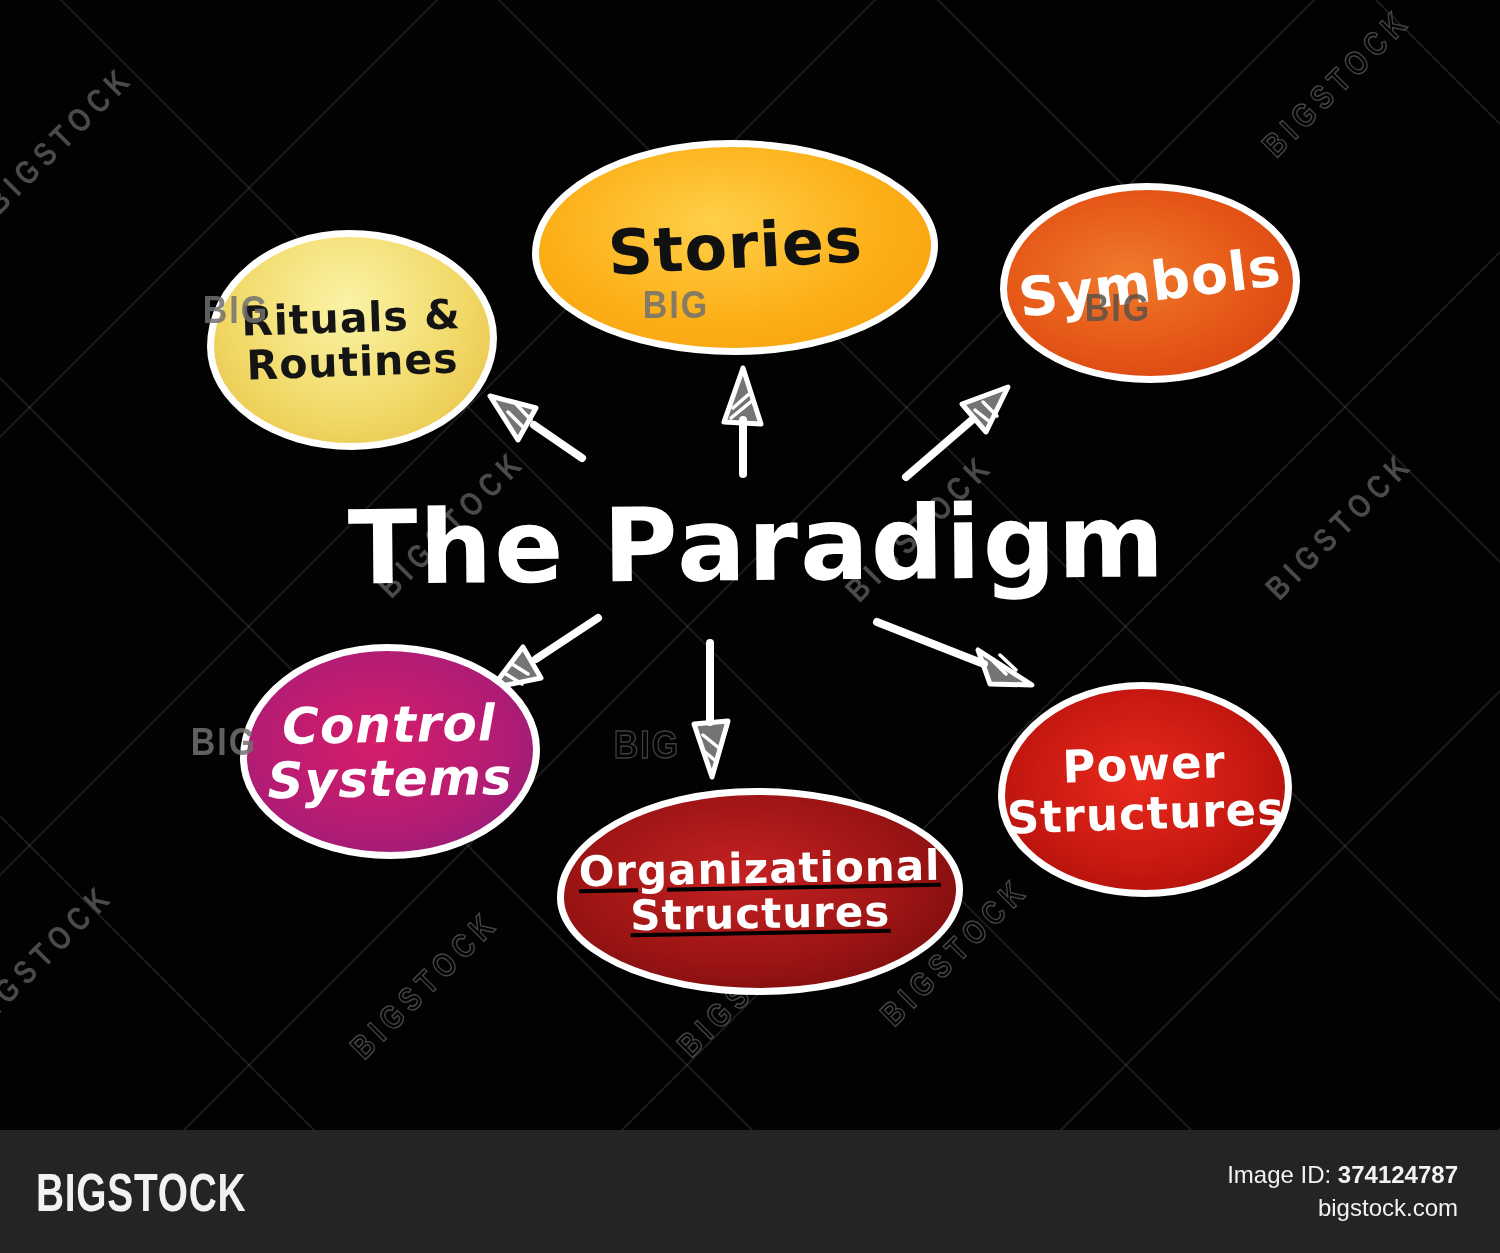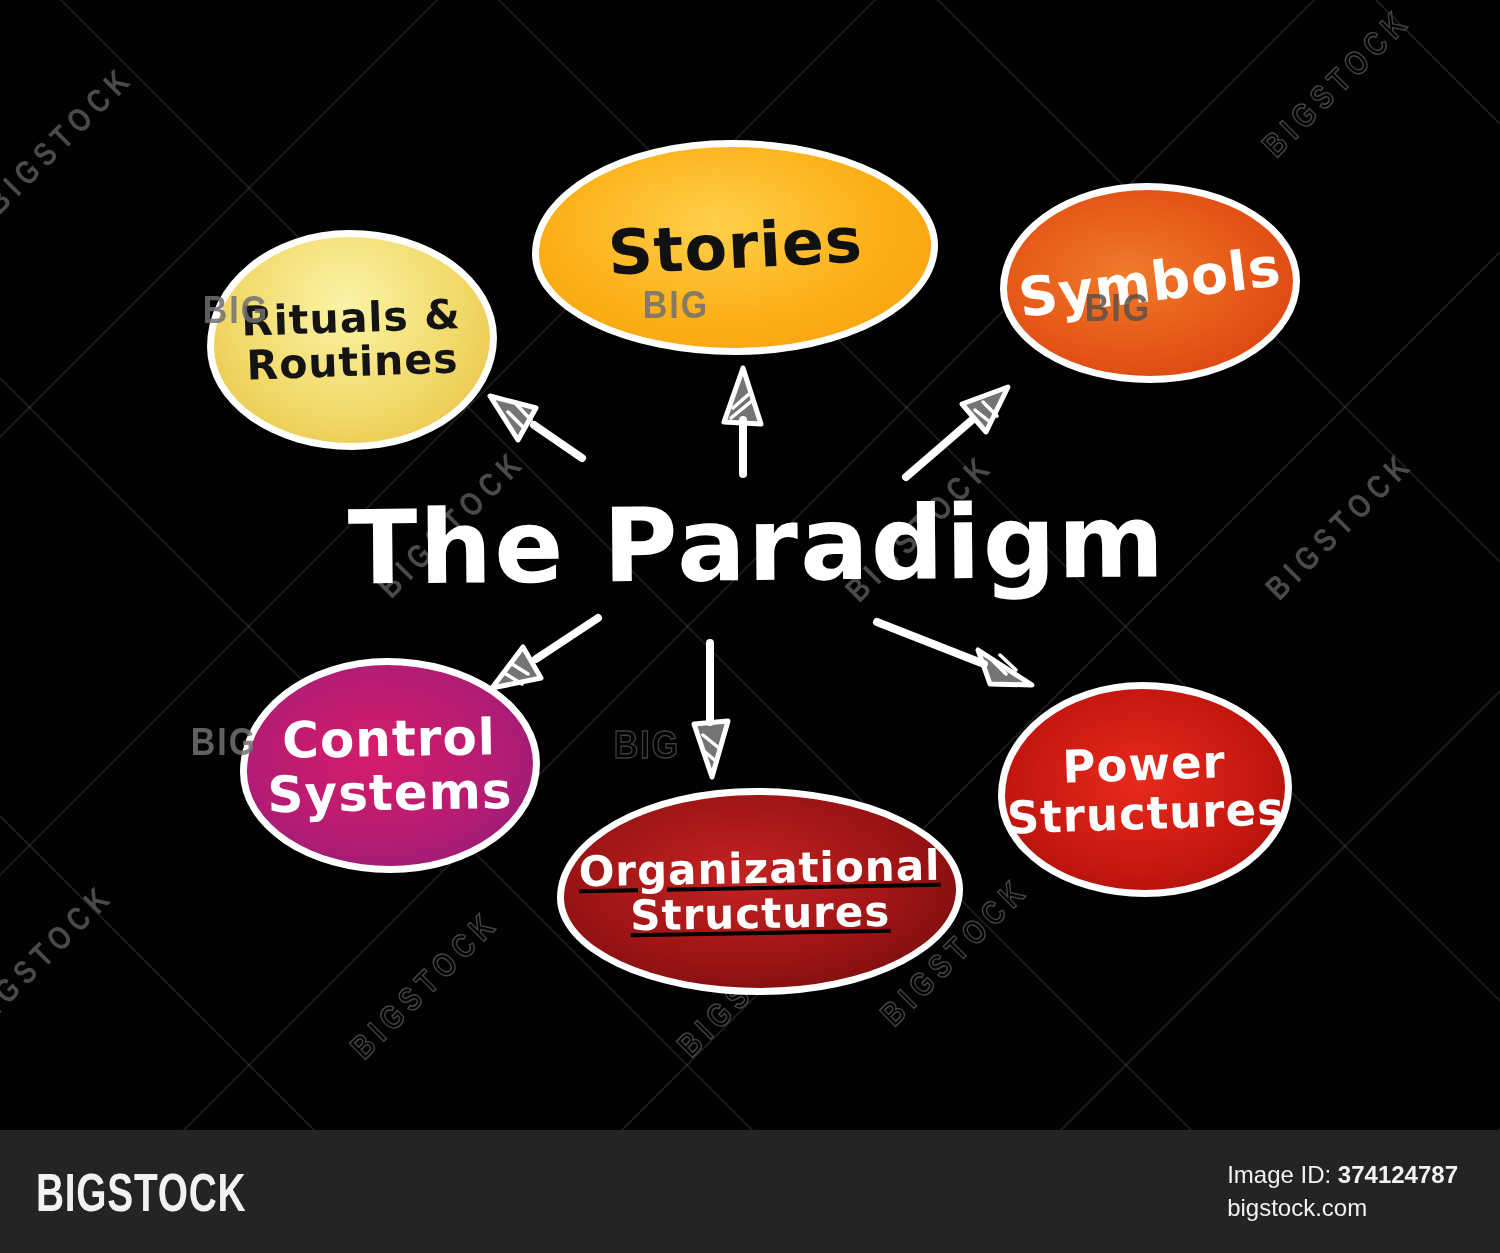--- a/index.html
+++ b/index.html
@@ -54,22 +54,22 @@
   }
   .b-stories {left:532px;top:140px;width:406px;height:215px;
     background:radial-gradient(ellipse at 45% 38%, #ffd04a 0%, #fcaf17 55%, #f59d0c 100%);}
   .b-stories .bubble-label{font-size:62px;color:#111;transform:rotate(-3deg);}
   .b-symbols {left:1000px;top:183px;width:300px;height:200px;
     background:radial-gradient(ellipse at 42% 45%, #f07a2c 0%, #e55616 55%, #d23c0e 100%);}
   .b-symbols .bubble-label{font-size:54px;color:#fff;transform:rotate(-7deg);}
   .b-rituals {left:207px;top:230px;width:290px;height:220px;
     background:radial-gradient(ellipse at 48% 33%, #faf3a6 0%, #f2da6a 55%, #e5bc3e 100%);}
   .b-rituals .bubble-label{font-size:41px;color:#141414;transform:rotate(-2deg);}
-  .b-control {left:240px;top:658px;width:300px;height:215px;
-    background:radial-gradient(ellipse at 45% 45%, #d61d6a 0%, #b11c74 60%, #7e1d7e 100%);}
+  .b-control {left:240px;top:644px;width:300px;height:215px;
+    background:radial-gradient(ellipse at 45% 45%, #d61d6a 0%, #b11c74 60%, #7e1d7e 100%);font-style:italic;}
   .b-control .bubble-label{font-size:50px;color:#fff;transform:rotate(-1deg);}
   .b-org {left:557px;top:788px;width:406px;height:207px;
     background:radial-gradient(ellipse at 45% 42%, #c52222 0%, #9c1414 55%, #670a0a 100%);text-decoration:underline;}
   .b-org .bubble-label{font-size:42px;color:#fff;transform:rotate(-1deg);}
   .b-power {left:998px;top:682px;width:294px;height:215px;
     background:radial-gradient(ellipse at 48% 45%, #e92a1c 0%, #c41710 60%, #9a0d06 100%);}
   .b-power .bubble-label{font-size:45px;color:#fff;transform:rotate(-2deg);}
 
   .center-title{
     position:absolute;z-index:2;left:372px;top:462px;width:770px;height:165px;
@@ -82,21 +82,21 @@
   
   .footer{
     position:absolute;left:0;top:1130px;width:1500px;height:123px;background:#242424;z-index:5;
     display:flex;align-items:center;justify-content:space-between;
     font-family:"Liberation Sans", sans-serif;color:#f2f2f2;
   }
   .footer-logo{
     margin-left:36px;font-size:54px;font-weight:700;letter-spacing:1px;
     transform:scaleX(0.72);transform-origin:left center;white-space:nowrap;
   }
-  .footer-right{margin-right:42px;text-align:left;font-size:24px;line-height:1.35;}
+  .footer-right{margin-right:42px;text-align:right;font-size:24px;line-height:1.35;}
   .footer-id-num{font-weight:700;}
 </style>
 </head>
 <body>
 
 <div class="canvas">
 
   <div class="diag-lines"></div>
 
   <span class="wm wm-tl">BIGSTOCK</span>

